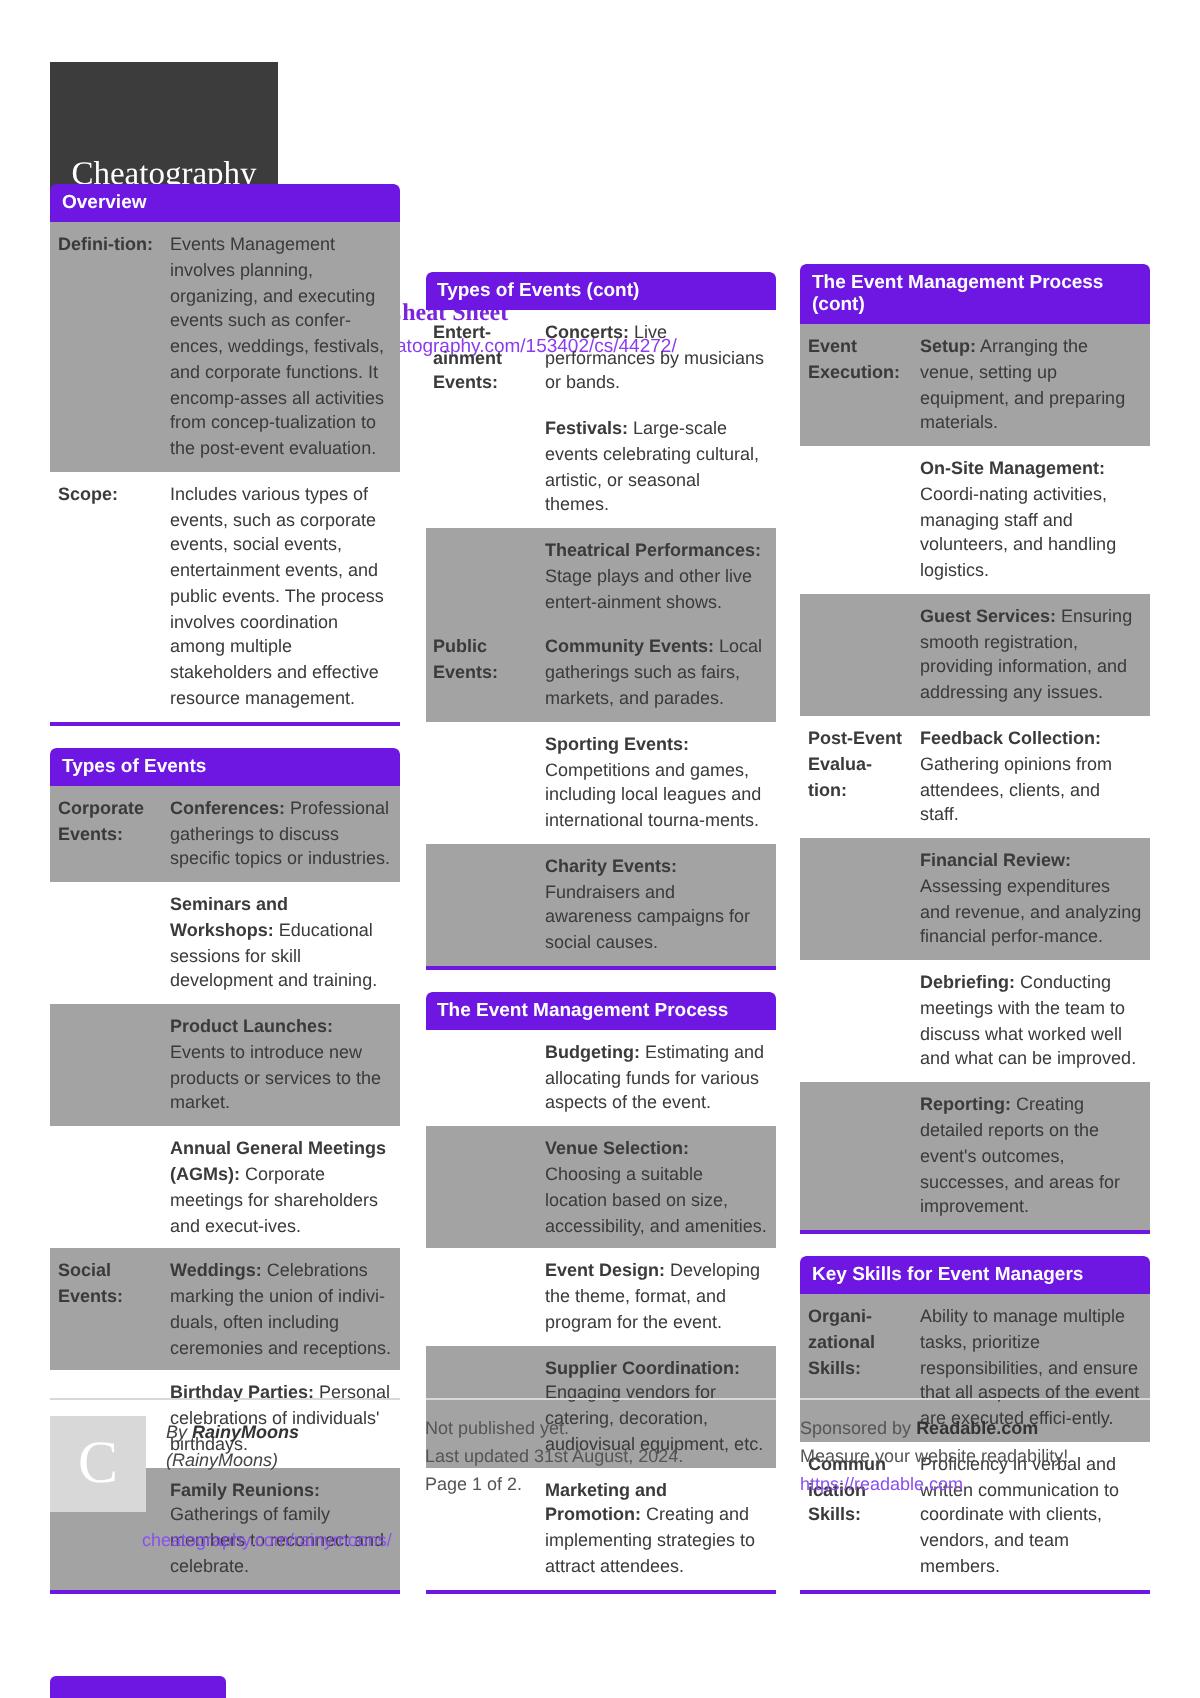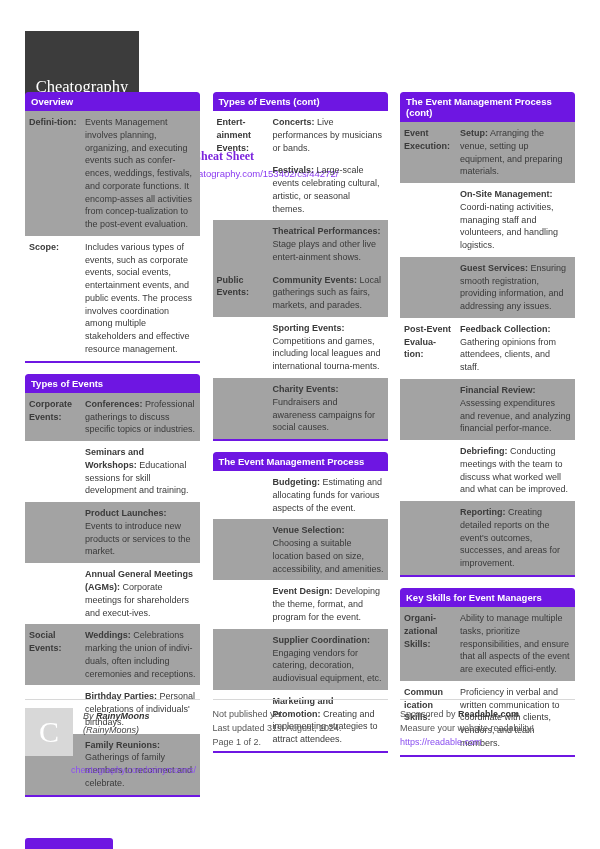--- a/index.html
+++ b/index.html
@@ -8,21 +8,21 @@
   
   .hdr{position:absolute;top:31px;left:25px;right:25px;display:flex;align-items:flex-start;flex-direction:column;}
   .logo{width:114px;height:44px;background:#3c3c3c;display:flex;align-items:center;justify-content:center;flex:0 0 114px;}
   .logo span{font-family:"Liberation Serif","DejaVu Serif",serif;color:#fff;font-size:16.5px;
              border-bottom:2px dashed #e8812a;padding-bottom:1px;}
   .titleblock{margin-left:13px;padding-top:4px;}
   .title{font-family:Liberation Serif, serif;font-weight:bold;font-size:12px;color:#7b24dd;margin:0 0 4px 4px;}
   .byline{font-family:Liberation Sans, sans-serif;font-size:9.5px;color:#222;}
   .byline a{color:#8b3bf0;text-decoration:none;}
   
-  .cols{position:absolute;top:92px;left:25px;width:550px;display:flex;gap:12.5px;}
+  .cols{position:absolute;top:92px;left:25px;width:550px;display:flex;gap:12.5px;align-items:flex-end;}
   .col{flex:1 1 0;min-width:0;}
   .section{margin-bottom:11px;border-bottom:2px solid #6e16e2;border-radius:3px 3px 0 0;overflow:hidden;}
   .sec-header{background:#6e16e2;color:#ffffff;font-weight:bold;font-size:9.5px;padding:4px 6px 4px 6px;border-radius:3px 3px 0 0;}
   .row{display:flex;padding:5px 4px;font-size:9px;line-height:1.42;}
   .row.shaded{background:#a3a3a3;}
   .lab{flex:0 0 50px;font-weight:bold;margin-right:6px;overflow-wrap:break-word;}
   .con{flex:1 1 auto;min-width:0;overflow-wrap:break-word;}
   .con b{font-weight:bold;}
   
   .footer{position:absolute;top:699px;left:25px;width:550px;display:flex;gap:12.5px;font-size:9px;color:#555;}

